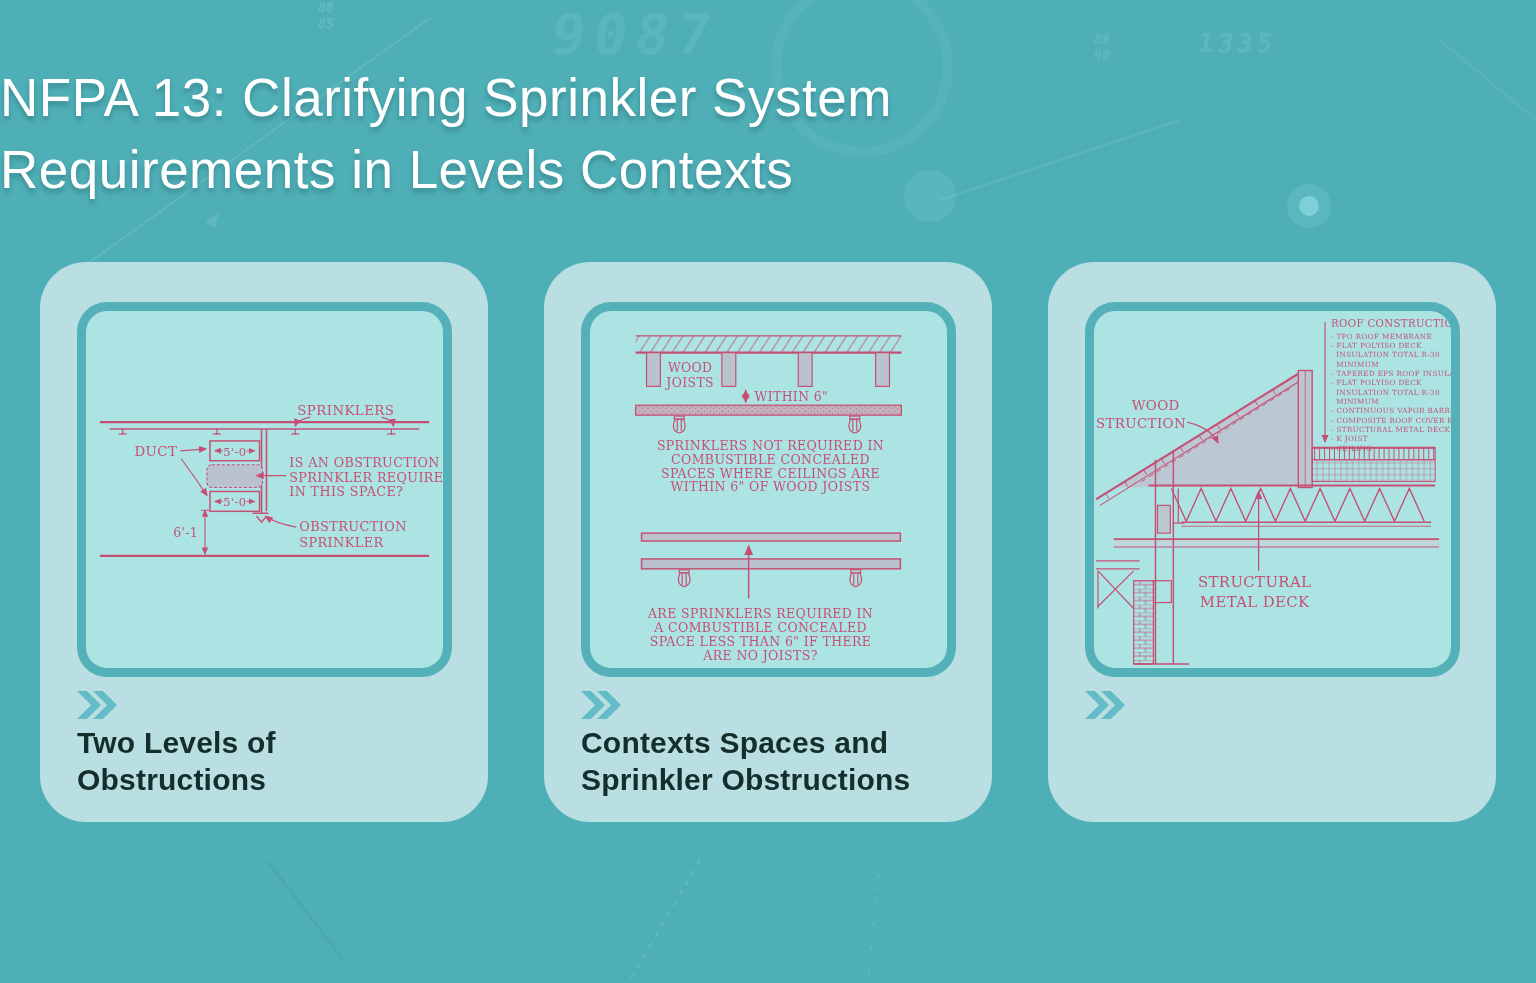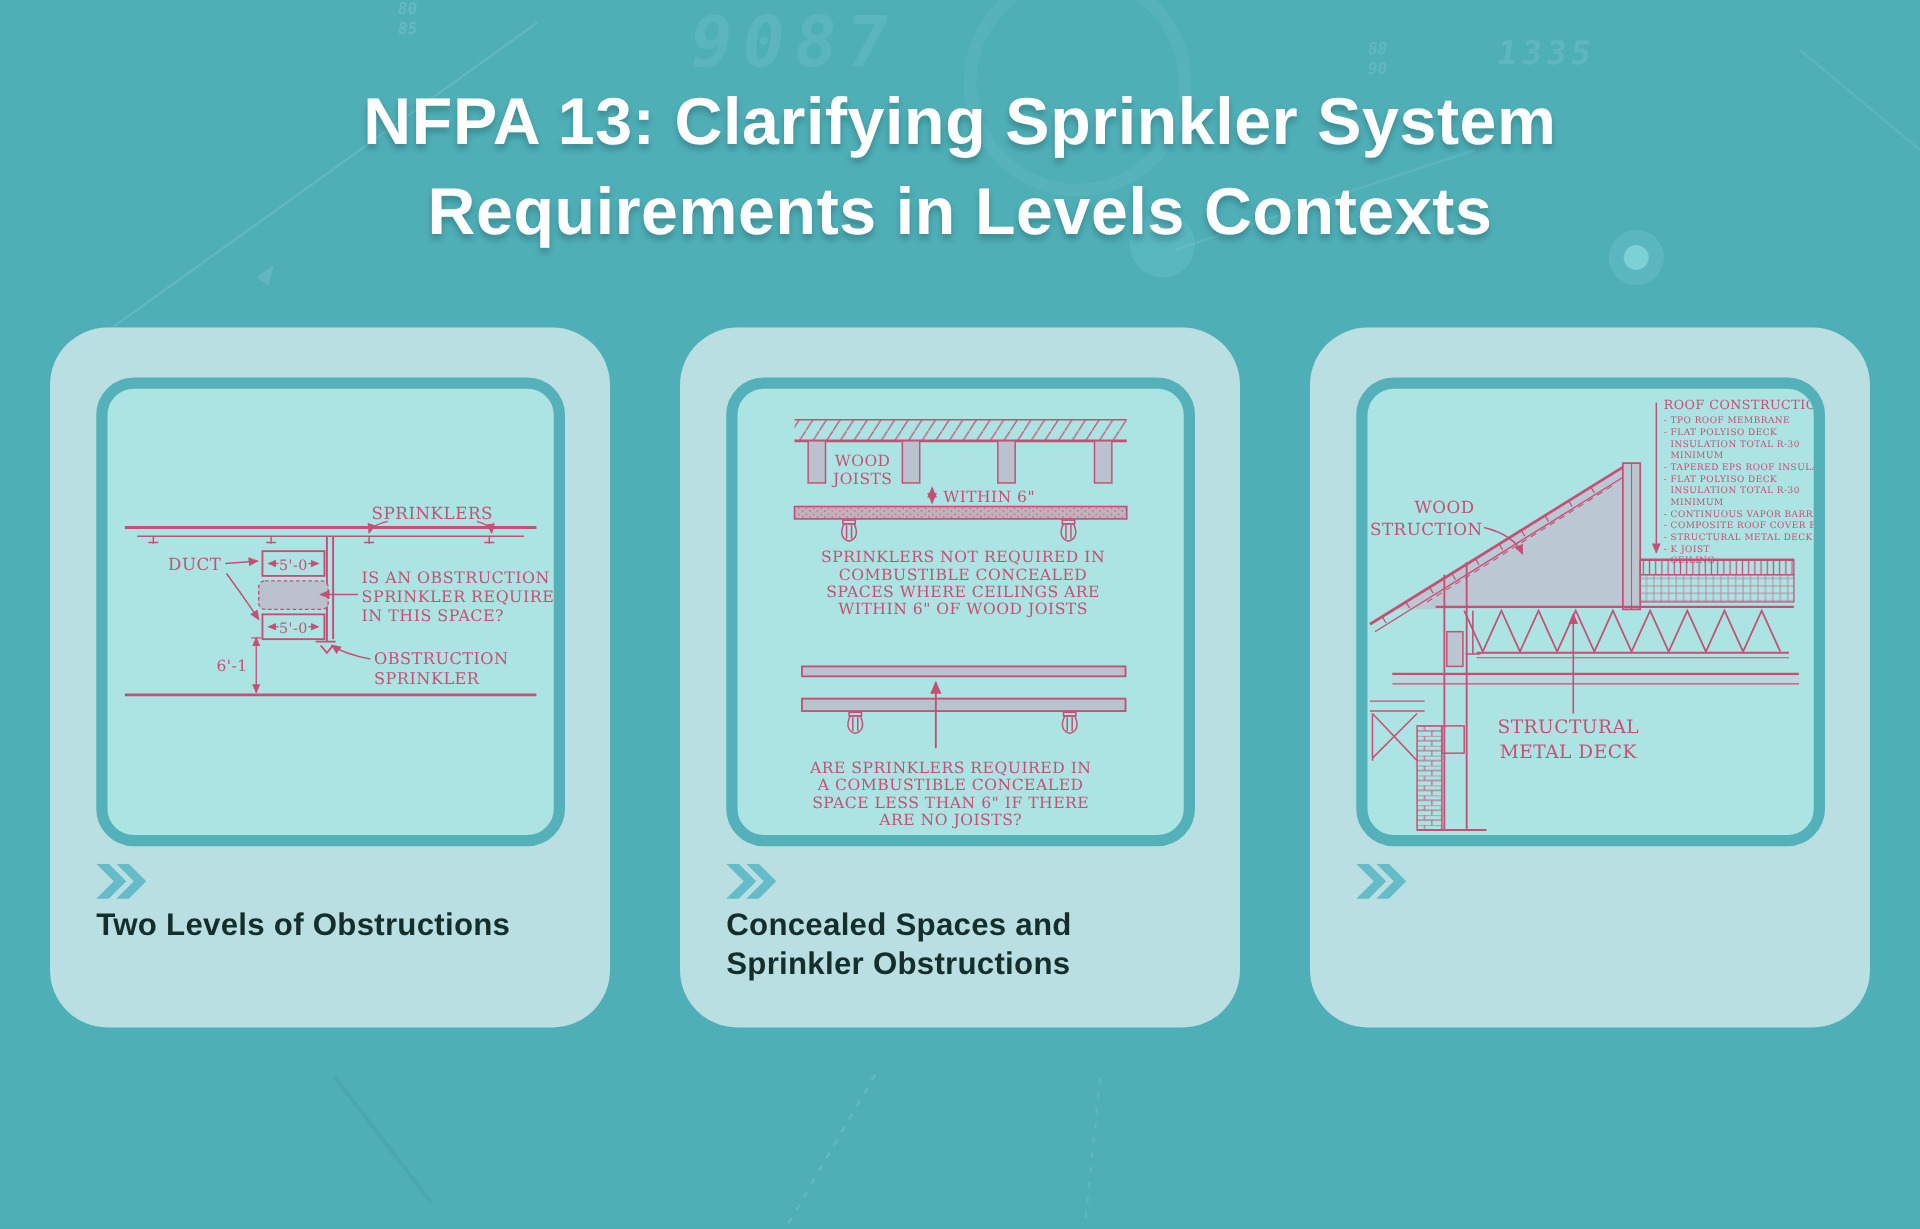--- a/index.html
+++ b/index.html
@@ -15,39 +15,39 @@
     font-weight:bold;transform:skewX(-8deg);
   }
   #bgd0{left:552px;top:2px;font-size:56px;letter-spacing:8px;opacity:.08;}
   #bgd1{left:1198px;top:28px;font-size:26px;letter-spacing:4px;opacity:.10;}
   #bgd2{left:318px;top:0px;font-size:13px;opacity:.13;}
   #bgd3{left:318px;top:16px;font-size:13px;opacity:.13;}
   #bgd4{left:1094px;top:32px;font-size:13px;opacity:.11;}
   #bgd5{left:1094px;top:48px;font-size:13px;opacity:.11;}
   
   .title{
-    position:relative;margin:62px 0 0;text-align:center;color:#ffffff;
-    font-size:53px;font-weight:700;line-height:1.36;letter-spacing:.5px;
+    position:relative;margin:62px 0 0;text-align:left;color:#ffffff;
+    font-size:53px;font-weight:400;line-height:1.36;letter-spacing:.5px;
     text-shadow:0 4px 5px rgba(30,85,90,.40);
   }
   
   .cards{position:relative;display:flex;justify-content:space-between;margin:56px 40px 0;}
   .card{
     width:448px;height:560px;background:#badfe2;border-radius:46px;
     box-sizing:border-box;padding:40px 37px 0;
   }
   .diagram{
     width:375px;height:375px;box-sizing:border-box;background:#abe4e2;
     border:9px solid #55b1b9;border-radius:30px;overflow:hidden;
   }
   .diagram svg{width:357px;height:357px;display:block;}
   .diagram text{fill:#c65075;font-family:"DejaVu Serif",serif;letter-spacing:.4px;}
   .chevrons{margin:14px 0 0;height:30px;}
   .caption{
-    margin:4px 0 0;font-size:25px;font-weight:700;color:#142e2b;
+    margin:4px 0 0;font-size:30px;font-weight:700;color:#142e2b;
     line-height:1.22;letter-spacing:.2px;
   }
   .caption span{display:block;}
 </style>
 </head>
 <body>
 
 <div class="bg-decor">
   <span class="bg-digit" id="bgd0">9087</span>
   <span class="bg-digit" id="bgd1">1335</span>
@@ -228,21 +228,21 @@
         </g>
       </svg>
     </div>
     <div class="chevrons">
       <svg width="42" height="30" viewBox="0 0 42 30">
         <polygon points="0,0 10,0 24,14 10,28 0,28 14,14" fill="#63bcc7"></polygon>
         <polygon points="16,0 26,0 40,14 26,28 16,28 30,14" fill="#63bcc7"></polygon>
       </svg>
     </div>
     <h3 class="caption">
-      <span>Concealed Spaces and</span>
+      <span>Contexts Spaces and</span>
       <span>Sprinkler Obstructions</span>
     </h3>
   </div>
 
   <div class="card">
     <div class="diagram">
       <svg viewBox="0 0 360 360">
         <defs>
           <marker id="a3" markerWidth="8" markerHeight="8" refX="6" refY="3" orient="auto-start-reverse">
             <path d="M0,0 L7,3 L0,6 z" fill="#c65075"></path>

